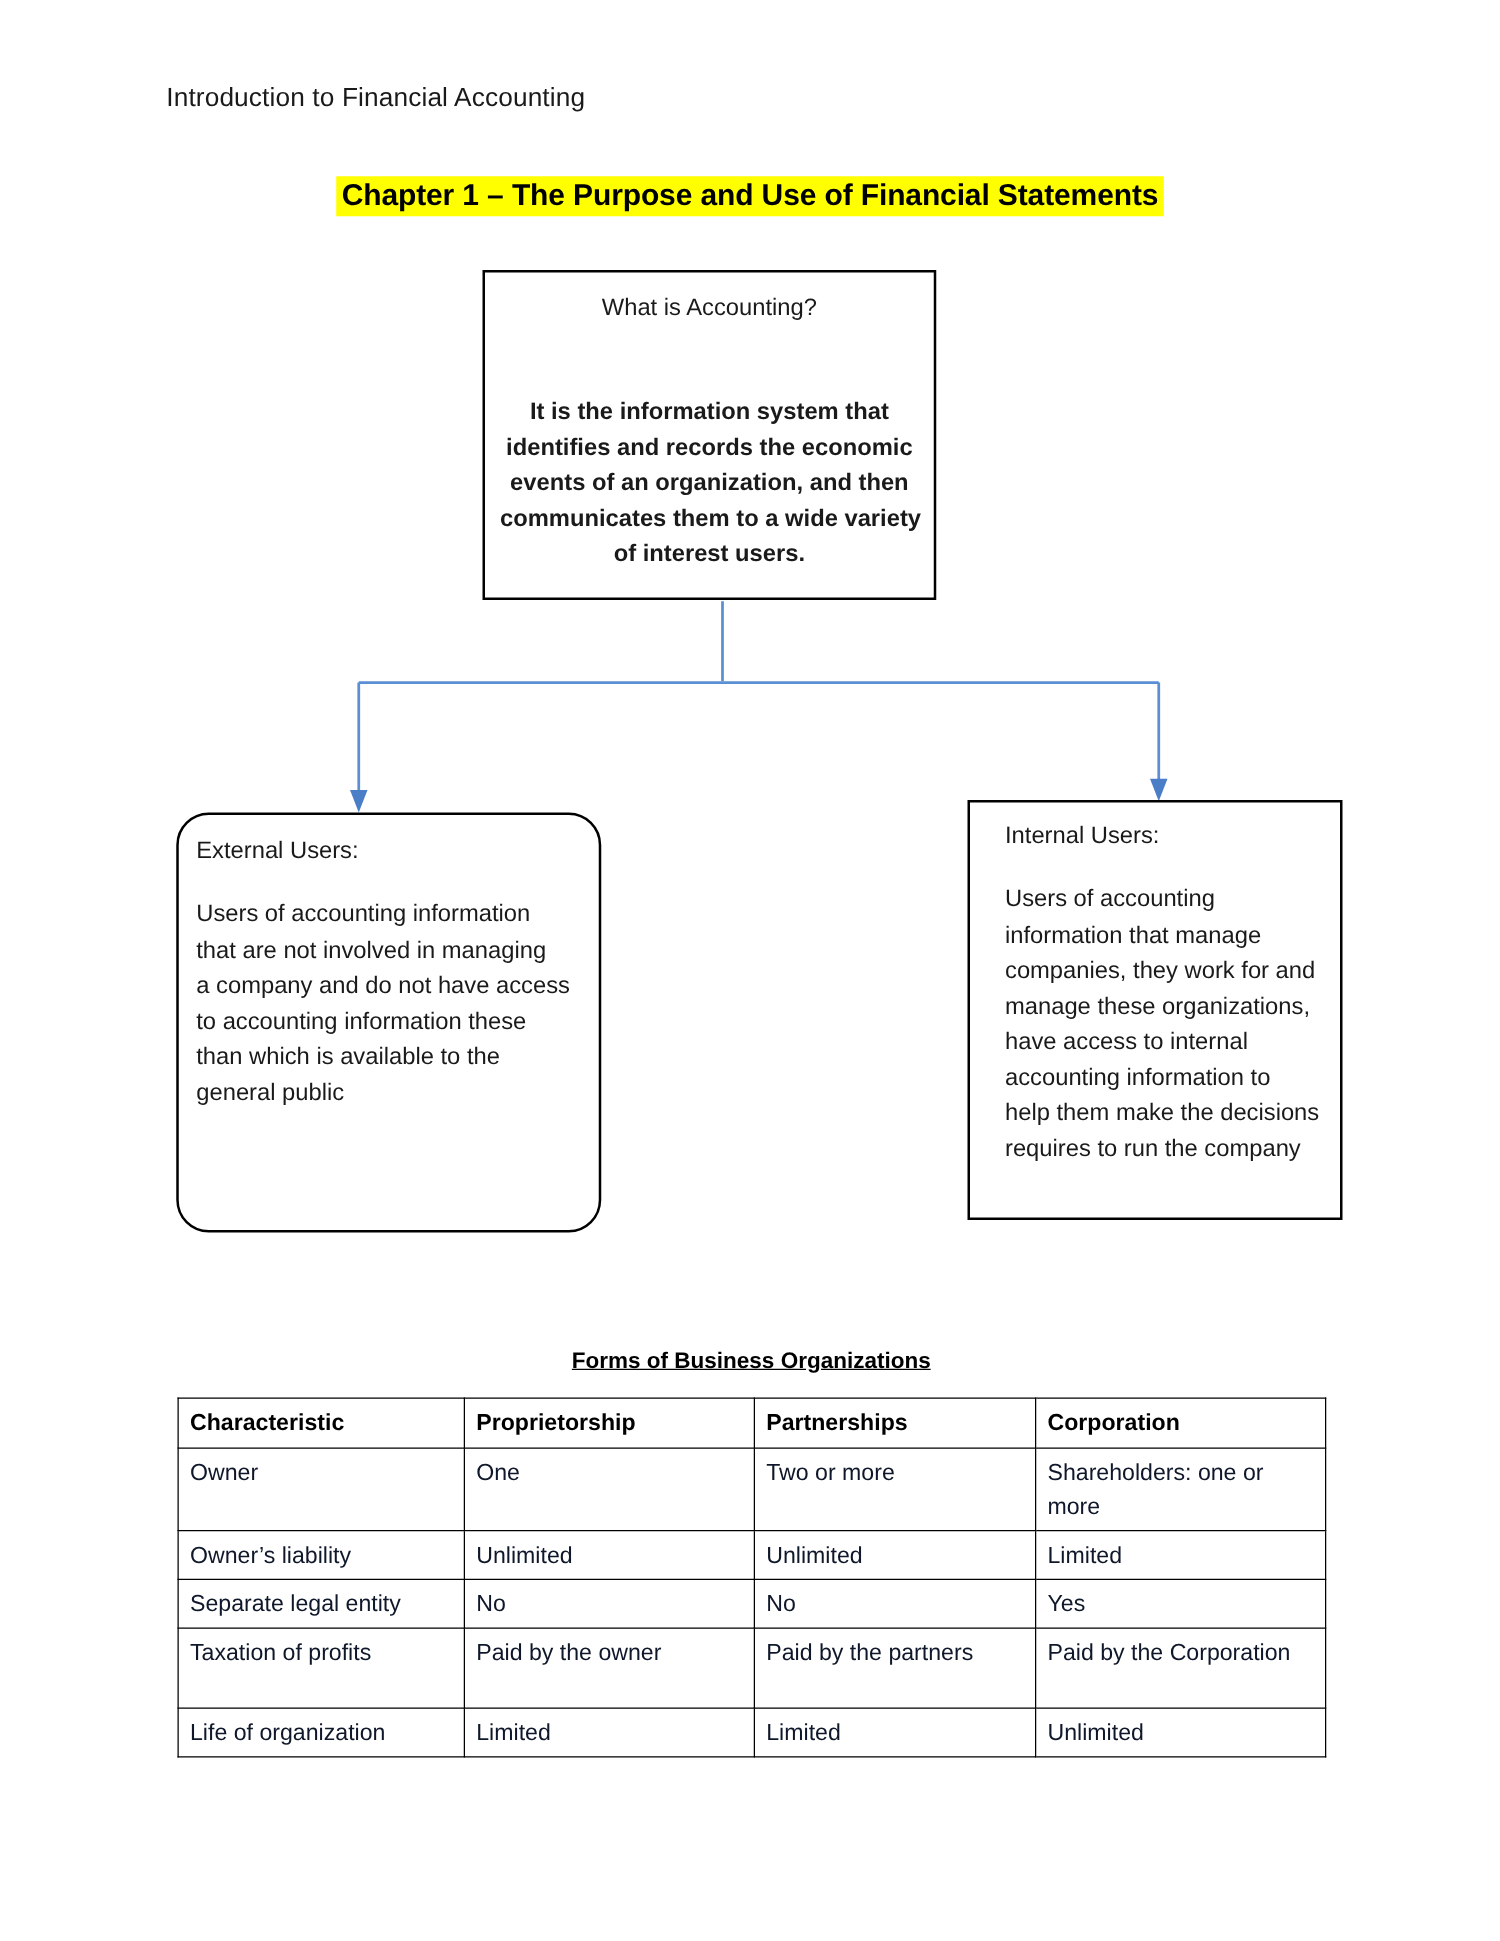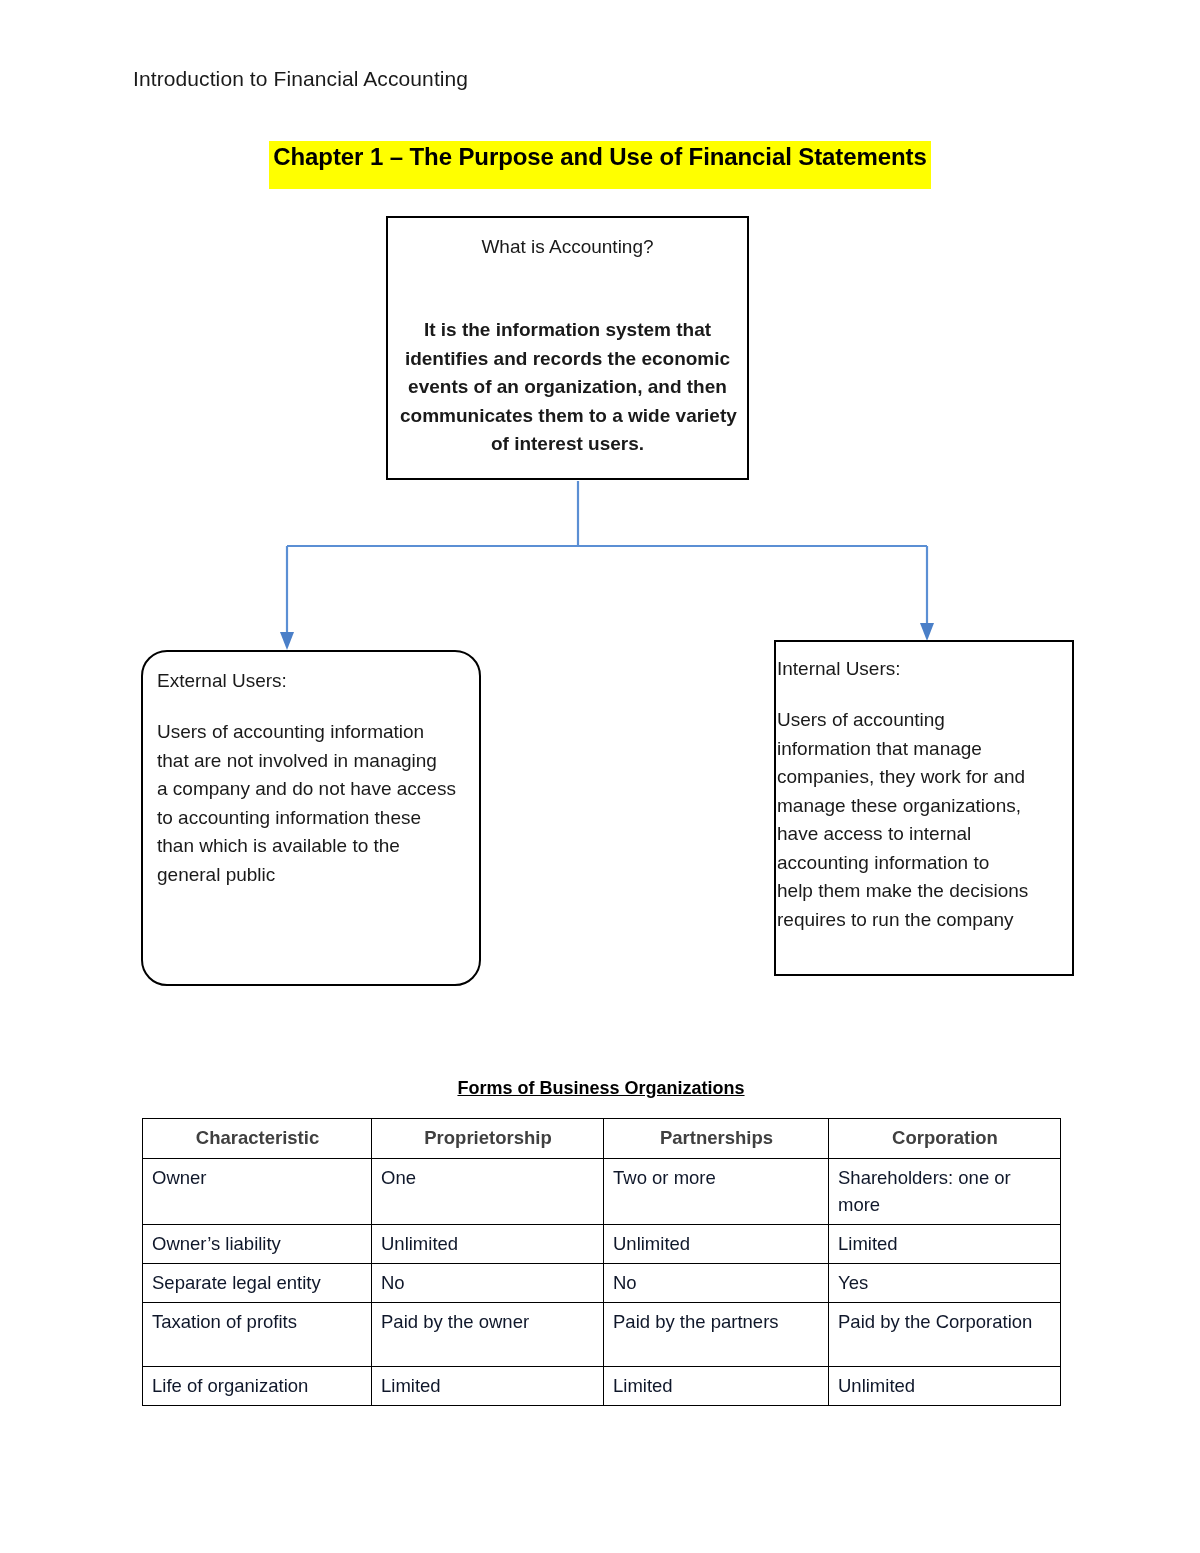--- a/index.html
+++ b/index.html
@@ -40,21 +40,21 @@
     width: 668px;
     text-align: center;
   }
   .chapter-title {
     display: inline;
     background: #ffff00;
     font-size: 24px;
     font-weight: bold;
     line-height: 34px;
     letter-spacing: -0.1px;
-    padding: 2px 4px 19px 4px;
+    padding: 2px 4px 3px 4px;
     color: #000000;
     white-space: nowrap;
   }
 
   
   .box {
     position: absolute;
     border: 2px solid #000000;
     box-sizing: border-box;
     background: #ffffff;
@@ -89,21 +89,21 @@
     height: 336px;
     padding: 16px 0 0 14px;
     text-align: left;
     border-radius: 26px;
   }
   .box-internal {
     left: 774px;
     top: 640px;
     width: 300px;
     height: 336px;
-    padding: 14px 0 0 1px;
+    padding: 14px 0 0 28px;
     text-align: left;
   }
   .users-heading {
     font-size: 19px;
     line-height: 26px;
     color: #1a1a1a;
   }
   .users-body {
     margin-top: 24px;
     font-size: 19px;
@@ -142,23 +142,22 @@
     padding: 5px 8px 6px 9px;
     font-size: 18.5px;
     line-height: 27px;
     vertical-align: top;
     text-align: left;
     color: #0f172a;
     font-weight: normal;
   }
   .forms-table thead th {
     font-weight: bold;
-    color: #404040;
+    color: #000000;
     height: 28px;
-    text-align: center;
   }
   .col-1 { width: 229px; }
   .col-2 { width: 232px; }
   .col-3 { width: 225px; }
   .col-4 { width: 232px; }
   .row-tall td { height: 52px; }
   .row-short td { height: 24px; }
 </style>
 </head>
 <body>

